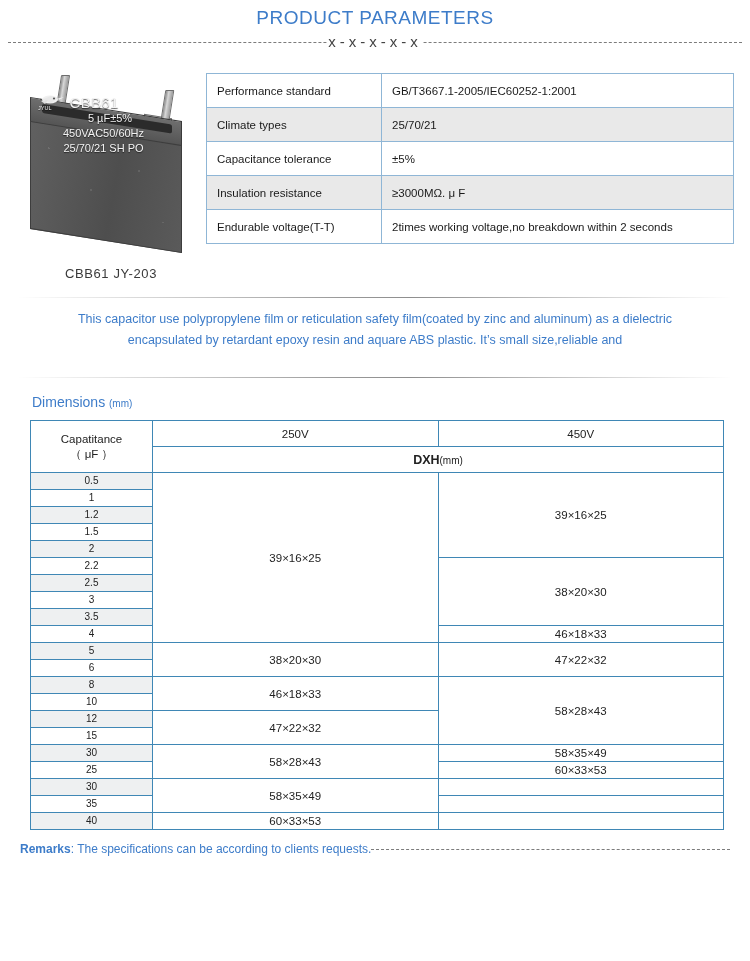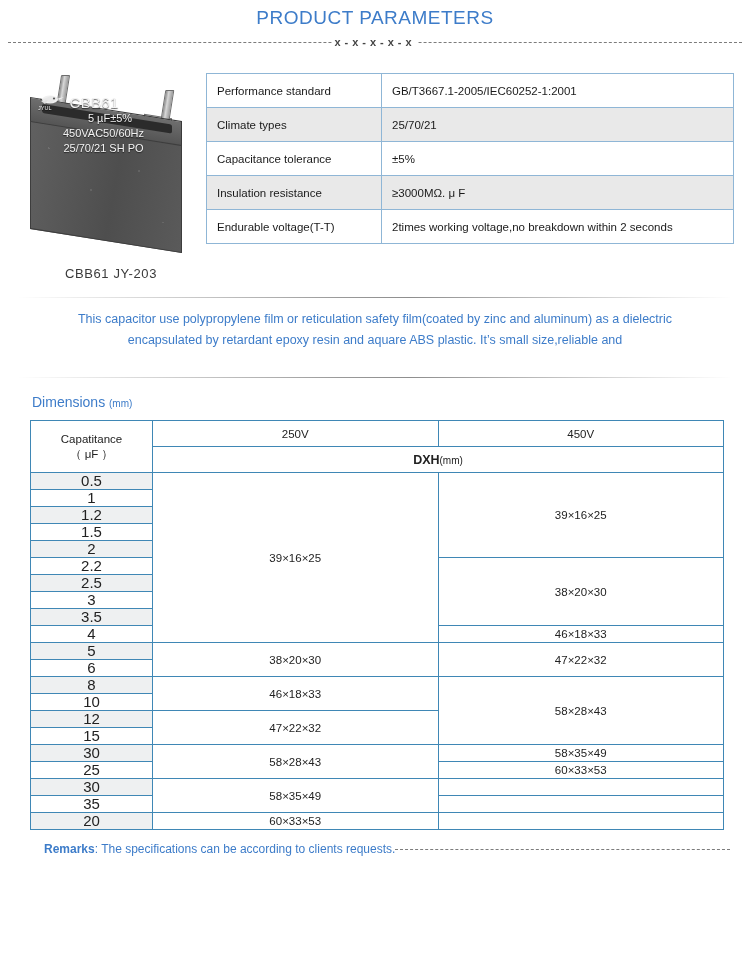--- a/index.html
+++ b/index.html
@@ -30,25 +30,24 @@
   }
   .dash-rule .line {
     position: absolute;
     top: 7px; left: 0; right: 0;
     border-top: 1px dashed #7c7c7c;
   }
   .dash-rule .xs {
     position: absolute;
     top: 0; left: 0; right: 0;
     text-align: center;
-    font-size: 11px;
+    font-size: 15px;
     color: #444;
     letter-spacing: 4px;
     line-height: 14px;
-    font-weight: bold;
   }
   .dash-rule .xs span {
     background: #fff;
     padding: 0 1px;
   }
 
   
   .product-row {
     display: flex;
     align-items: flex-start;
@@ -182,31 +181,31 @@
     width: 122px;
     height: 52px;
     font-size: 11.5px;
     line-height: 15px;
   }
   table.dims th.volt { height: 26px; font-size: 11.5px; }
   table.dims td.dxh { height: 26px; font-size: 12.5px; }
   table.dims td.dxh .u { font-size: 10px; }
   table.dims td.cval {
     height: 16.6px;
-    font-size: 15px;
+    font-size: 10px;
     line-height: 16px;
   }
   table.dims tbody tr:nth-child(odd) td.cval { background: #eef0f1; }
   table.dims td.size { font-size: 11.5px; vertical-align: middle; }
 
   
   .remarks-row {
     display: flex;
     align-items: center;
-    padding: 12px 20px 0 44px;
+    padding: 12px 20px 0 20px;
   }
   .remarks-text {
     color: #3d7cc9;
     font-size: 12px;
     white-space: nowrap;
   }
   .remarks-text .lbl { font-weight: bold; }
   .remarks-dash {
     flex: 1;
     border-top: 1px dashed #7c7c7c;
@@ -385,21 +384,21 @@
         <tr>
           <td class="cval">30</td>
           <td class="size" rowspan="2">58×35×49</td>
           <td class="size" rowspan="1"></td>
         </tr>
         <tr>
           <td class="cval">35</td>
           <td class="size" rowspan="1"></td>
         </tr>
         <tr>
-          <td class="cval">20</td>
+          <td class="cval">40</td>
           <td class="size" rowspan="1">60×33×53</td>
           <td class="size" rowspan="1"></td>
         </tr>
       </tbody>
   </table>
 </div>
 
 <div class="remarks-row">
   <div class="remarks-text">
     <span class="lbl">Remarks</span><span>:</span>

